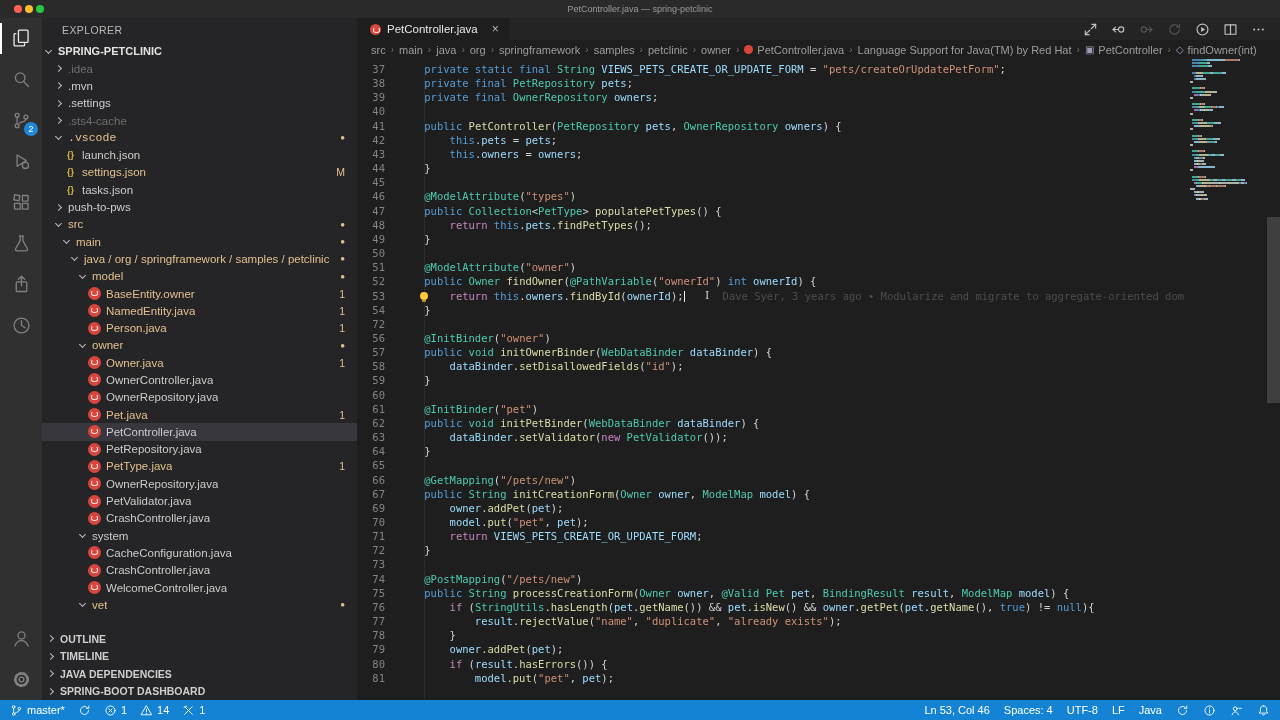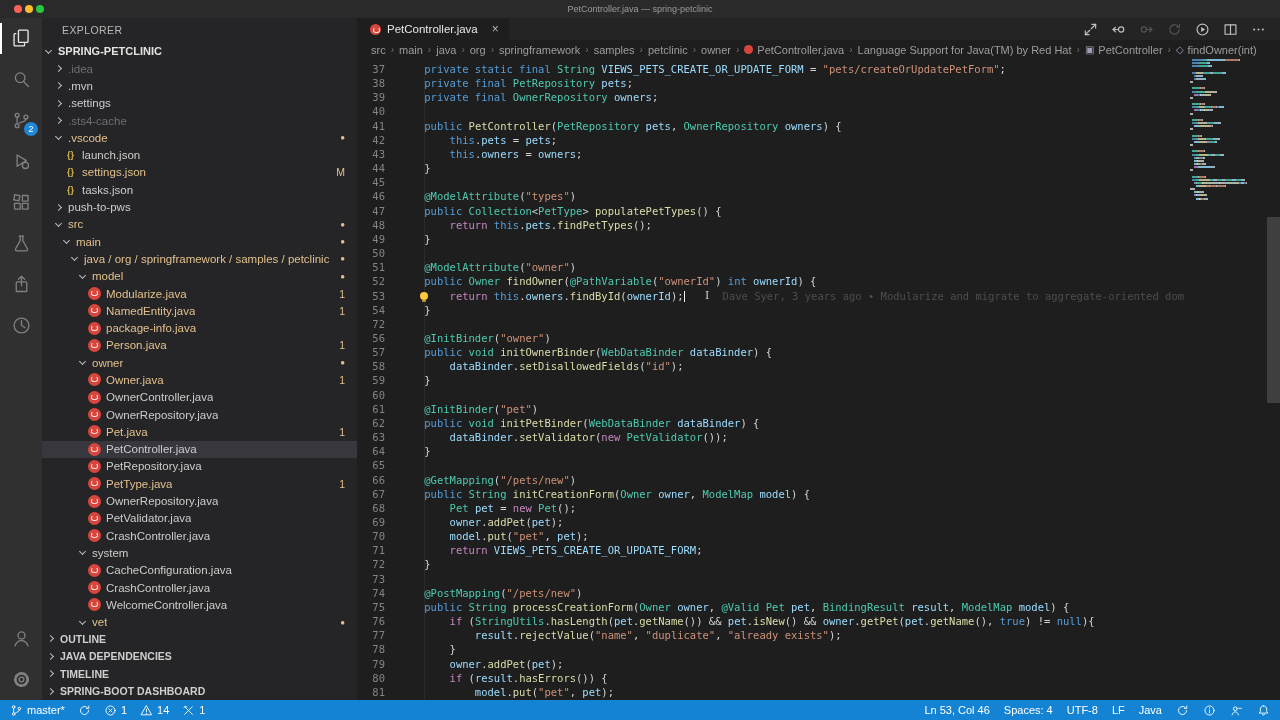--- a/index.html
+++ b/index.html
@@ -226,21 +226,21 @@
           <span class="lbl">.mvn</span>
         </div>
         <div class="row" style="padding-left: 14px;">
           <span class="chev right"></span>
           <span class="lbl">.settings</span>
         </div>
         <div class="row" style="padding-left: 14px;">
           <span class="chev right"></span>
           <span class="lbl dim">.sts4-cache</span>
         </div>
-        <div class="row" style="padding-left: 14px;">
+        <div class="row" style="padding-left: 14px; font-family: Liberation Mono, monospace;">
           <span class="chev down"></span>
           <span class="lbl modified">.vscode</span>
           <span class="badge dot">●</span>
         </div>
         <div class="row" style="padding-left: 22px;">
           <span class="fico json">{}</span>
           <span class="lbl">launch.json</span>
         </div>
         <div class="row" style="padding-left: 22px;">
           <span class="fico json">{}</span>
@@ -270,31 +270,27 @@
           <span class="lbl modified">java / org / springframework / samples / petclinic</span>
           <span class="badge dot">●</span>
         </div>
         <div class="row" style="padding-left: 38px;">
           <span class="chev down"></span>
           <span class="lbl modified">model</span>
           <span class="badge dot">●</span>
         </div>
         <div class="row" style="padding-left: 46px;">
           <span class="fico java"></span>
-          <span class="lbl modified">Modularize.java</span>
+          <span class="lbl modified">BaseEntity.owner</span>
           <span class="badge">1</span>
         </div>
         <div class="row" style="padding-left: 46px;">
           <span class="fico java"></span>
           <span class="lbl modified">NamedEntity.java</span>
           <span class="badge">1</span>
-        </div>
-        <div class="row" style="padding-left: 46px;">
-          <span class="fico java"></span>
-          <span class="lbl modified">package-info.java</span>
         </div>
         <div class="row" style="padding-left: 46px;">
           <span class="fico java"></span>
           <span class="lbl modified">Person.java</span>
           <span class="badge">1</span>
         </div>
         <div class="row" style="padding-left: 38px;">
           <span class="chev down"></span>
           <span class="lbl modified">owner</span>
           <span class="badge dot">●</span>
@@ -364,25 +360,25 @@
           <span class="badge dot">●</span>
         </div>
       </div>
     <div class="sb-bottom">
         <div class="row" style="padding-left: 6px;">
           <span class="chev right"></span>
           <span>OUTLINE</span>
         </div>
         <div class="row" style="padding-left: 6px;">
           <span class="chev right"></span>
-          <span>JAVA DEPENDENCIES</span>
+          <span>TIMELINE</span>
         </div>
         <div class="row" style="padding-left: 6px;">
           <span class="chev right"></span>
-          <span>TIMELINE</span>
+          <span>JAVA DEPENDENCIES</span>
         </div>
         <div class="row" style="padding-left: 6px;">
           <span class="chev right"></span>
           <span>SPRING-BOOT DASHBOARD</span>
         </div>
       </div>
   </div>
 
   <div class="editor">
     <div class="tabbar">
@@ -520,21 +516,20 @@
           <div class="cl"><span class="ln">58</span><span class="ct"><span class="tk-p">        </span><span class="tk-v">dataBinder</span><span class="tk-p">.</span><span class="tk-f">setDisallowedFields</span><span class="tk-p">(</span><span class="tk-s">"id"</span><span class="tk-p">);</span></span></div>
           <div class="cl"><span class="ln">59</span><span class="ct"><span class="tk-p">    }</span></span></div>
           <div class="cl"><span class="ln">60</span><span class="ct"></span></div>
           <div class="cl"><span class="ln">61</span><span class="ct"><span class="tk-p">    </span><span class="tk-t">@InitBinder</span><span class="tk-p">(</span><span class="tk-s">"pet"</span><span class="tk-p">)</span></span></div>
           <div class="cl"><span class="ln">62</span><span class="ct"><span class="tk-p">    </span><span class="tk-k">public </span><span class="tk-t">void </span><span class="tk-f">initPetBinder</span><span class="tk-p">(</span><span class="tk-t">WebDataBinder </span><span class="tk-v">dataBinder</span><span class="tk-p">) {</span></span></div>
           <div class="cl"><span class="ln">63</span><span class="ct"><span class="tk-p">        </span><span class="tk-v">dataBinder</span><span class="tk-p">.</span><span class="tk-f">setValidator</span><span class="tk-p">(</span><span class="tk-c">new </span><span class="tk-t">PetValidator</span><span class="tk-p">());</span></span></div>
           <div class="cl"><span class="ln">64</span><span class="ct"><span class="tk-p">    }</span></span></div>
           <div class="cl"><span class="ln">65</span><span class="ct"></span></div>
           <div class="cl"><span class="ln">66</span><span class="ct"><span class="tk-p">    </span><span class="tk-t">@GetMapping</span><span class="tk-p">(</span><span class="tk-s">"/pets/new"</span><span class="tk-p">)</span></span></div>
           <div class="cl"><span class="ln">67</span><span class="ct"><span class="tk-p">    </span><span class="tk-k">public </span><span class="tk-t">String </span><span class="tk-f">initCreationForm</span><span class="tk-p">(</span><span class="tk-t">Owner </span><span class="tk-v">owner</span><span class="tk-p">, </span><span class="tk-t">ModelMap </span><span class="tk-v">model</span><span class="tk-p">) {</span></span></div>
-          <div class="cl"><span class="ln">68</span><span class="ct"><span class="tk-p">        </span><span class="tk-t">Pet </span><span class="tk-v">pet</span><span class="tk-p"> = </span><span class="tk-c">new </span><span class="tk-t">Pet</span><span class="tk-p">();</span></span></div>
           <div class="cl"><span class="ln">69</span><span class="ct"><span class="tk-p">        </span><span class="tk-v">owner</span><span class="tk-p">.</span><span class="tk-f">addPet</span><span class="tk-p">(</span><span class="tk-v">pet</span><span class="tk-p">);</span></span></div>
           <div class="cl"><span class="ln">70</span><span class="ct"><span class="tk-p">        </span><span class="tk-v">model</span><span class="tk-p">.</span><span class="tk-f">put</span><span class="tk-p">(</span><span class="tk-s">"pet"</span><span class="tk-p">, </span><span class="tk-v">pet</span><span class="tk-p">);</span></span></div>
           <div class="cl"><span class="ln">71</span><span class="ct"><span class="tk-p">        </span><span class="tk-c">return </span><span class="tk-v">VIEWS_PETS_CREATE_OR_UPDATE_FORM</span><span class="tk-p">;</span></span></div>
           <div class="cl"><span class="ln">72</span><span class="ct"><span class="tk-p">    }</span></span></div>
           <div class="cl"><span class="ln">73</span><span class="ct"></span></div>
           <div class="cl"><span class="ln">74</span><span class="ct"><span class="tk-p">    </span><span class="tk-t">@PostMapping</span><span class="tk-p">(</span><span class="tk-s">"/pets/new"</span><span class="tk-p">)</span></span></div>
           <div class="cl"><span class="ln">75</span><span class="ct"><span class="tk-p">    </span><span class="tk-k">public </span><span class="tk-t">String </span><span class="tk-f">processCreationForm</span><span class="tk-p">(</span><span class="tk-t">Owner </span><span class="tk-v">owner</span><span class="tk-p">, </span><span class="tk-t">@Valid </span><span class="tk-t">Pet </span><span class="tk-v">pet</span><span class="tk-p">, </span><span class="tk-t">BindingResult </span><span class="tk-v">result</span><span class="tk-p">, </span><span class="tk-t">ModelMap </span><span class="tk-v">model</span><span class="tk-p">) {</span></span></div>
           <div class="cl"><span class="ln">76</span><span class="ct"><span class="tk-p">        </span><span class="tk-c">if </span><span class="tk-p">(</span><span class="tk-t">StringUtils</span><span class="tk-p">.</span><span class="tk-f">hasLength</span><span class="tk-p">(</span><span class="tk-v">pet</span><span class="tk-p">.</span><span class="tk-f">getName</span><span class="tk-p">()) &amp;&amp; </span><span class="tk-v">pet</span><span class="tk-p">.</span><span class="tk-f">isNew</span><span class="tk-p">() &amp;&amp; </span><span class="tk-v">owner</span><span class="tk-p">.</span><span class="tk-f">getPet</span><span class="tk-p">(</span><span class="tk-v">pet</span><span class="tk-p">.</span><span class="tk-f">getName</span><span class="tk-p">(), </span><span class="tk-k">true</span><span class="tk-p">) != </span><span class="tk-k">null</span><span class="tk-p">){</span></span></div>
           <div class="cl"><span class="ln">77</span><span class="ct"><span class="tk-p">            </span><span class="tk-v">result</span><span class="tk-p">.</span><span class="tk-f">rejectValue</span><span class="tk-p">(</span><span class="tk-s">"name"</span><span class="tk-p">, </span><span class="tk-s">"duplicate"</span><span class="tk-p">, </span><span class="tk-s">"already exists"</span><span class="tk-p">);</span></span></div>
           <div class="cl"><span class="ln">78</span><span class="ct"><span class="tk-p">        }</span></span></div>

